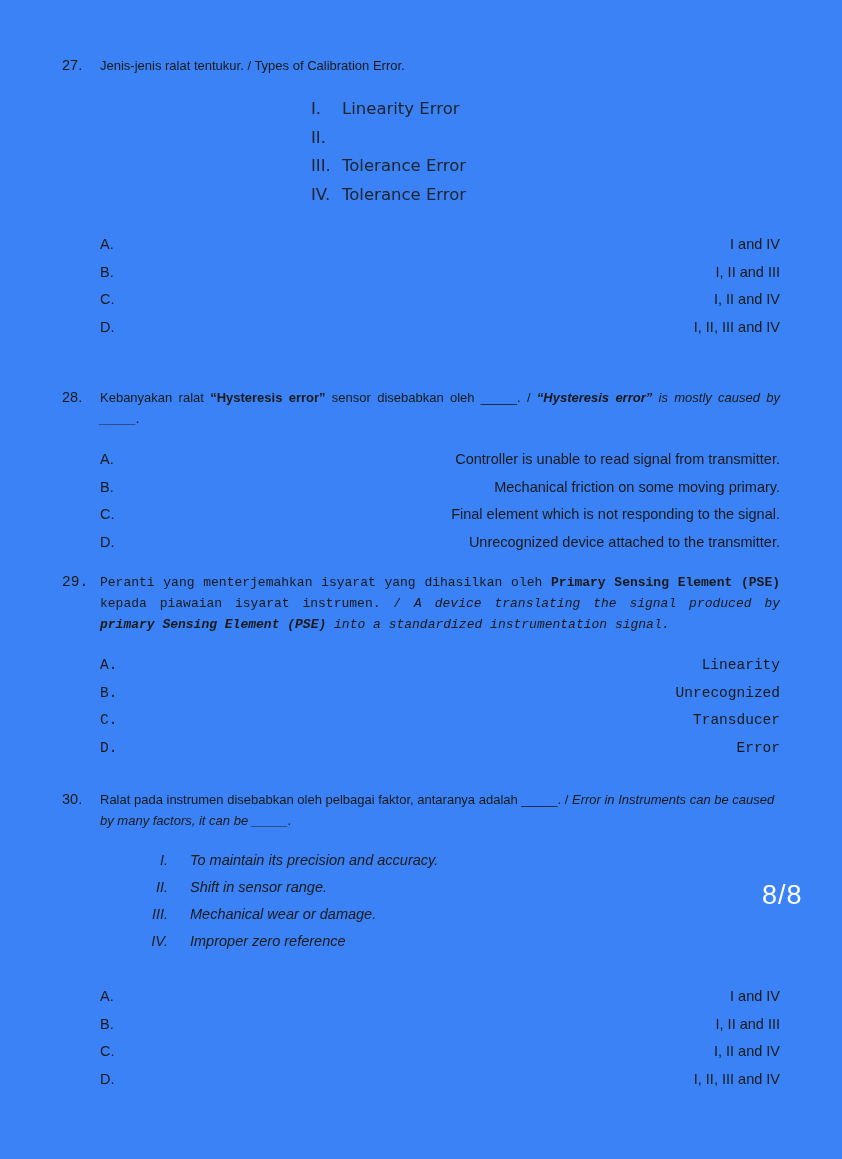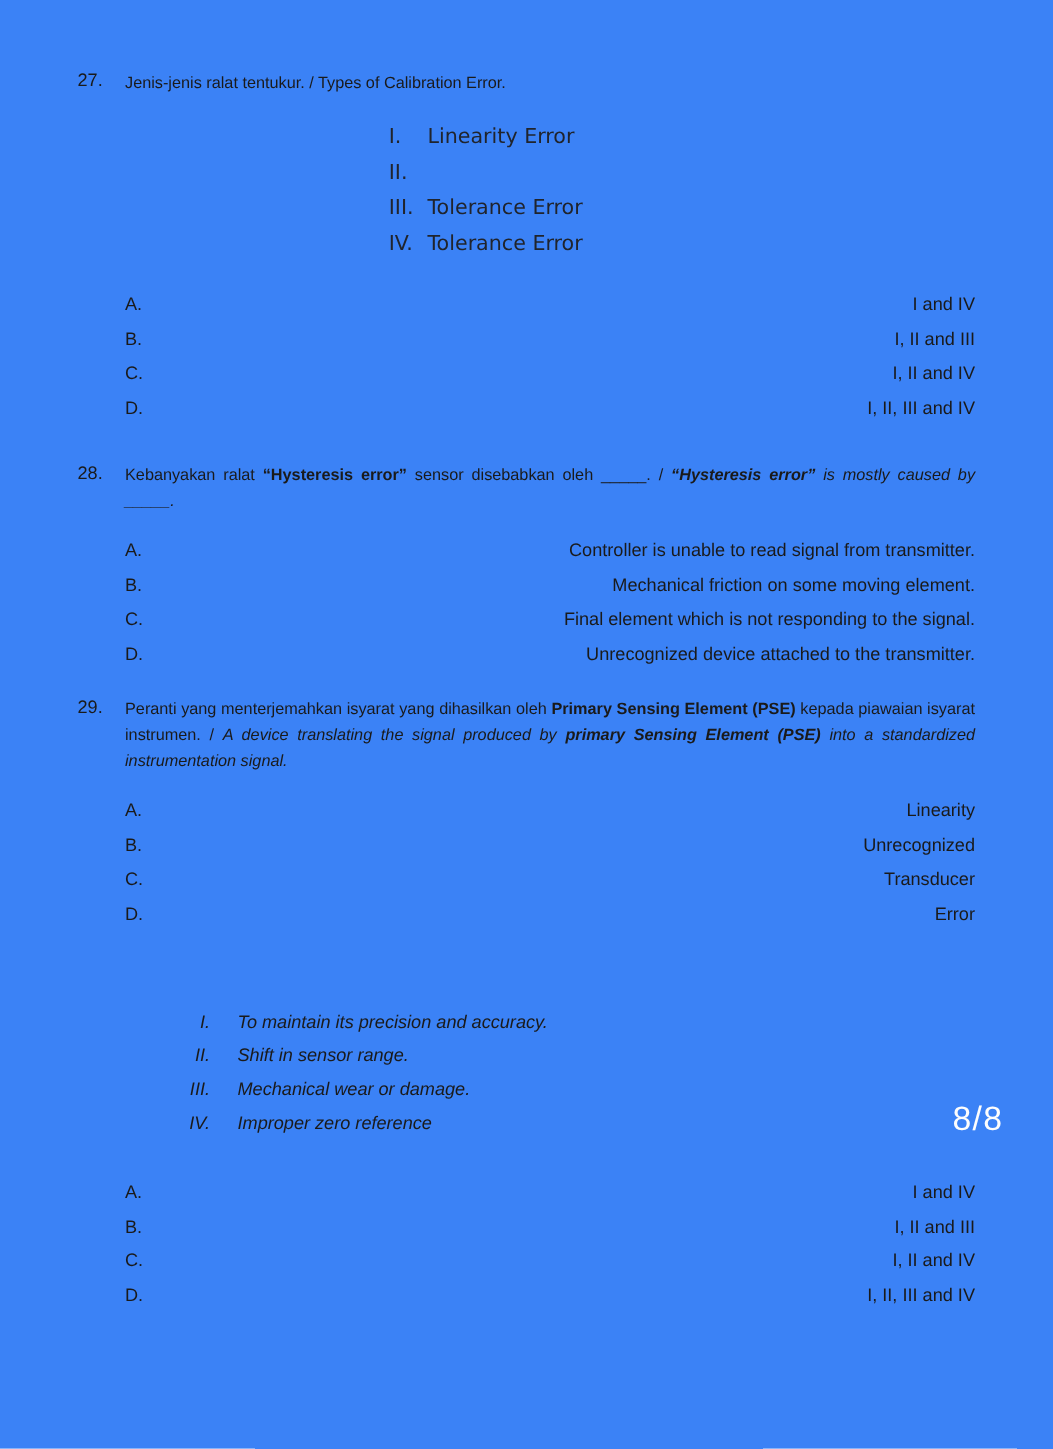--- a/index.html
+++ b/index.html
@@ -155,47 +155,47 @@
         <div class="opt-letter">C.</div>
         <div class="opt-text">I, II and IV</div>
       </div>
       <div class="opt">
         <div class="opt-letter">D.</div>
         <div class="opt-text">I, II, III and IV</div>
       </div>
     </div>
   </div>
 
-  <div class="q-block" style="top:369px;">
+  <div class="q-block" style="top:387px;">
     <div class="q-head">
       <div class="q-num">28.</div>
       <div class="q-stem"><span>Kebanyakan ralat </span><b class="bd">“Hysteresis error”</b><span> sensor disebabkan oleh </span><span class="blank">_____</span><span>. / </span><span class="bi">“Hysteresis error”</span><i class="it"> is mostly caused by </i><i class="it blank">_____</i><i class="it">.</i></div>
     </div>
 
     <div class="options" style="margin-top:17px;">
       <div class="opt">
         <div class="opt-letter">A.</div>
         <div class="opt-text">Controller is unable to read signal from transmitter.</div>
       </div>
       <div class="opt">
         <div class="opt-letter">B.</div>
-        <div class="opt-text">Mechanical friction on some moving element.</div>
+        <div class="opt-text">Mechanical friction on some moving primary.</div>
       </div>
       <div class="opt">
         <div class="opt-letter">C.</div>
         <div class="opt-text">Final element which is not responding to the signal.</div>
       </div>
       <div class="opt">
         <div class="opt-letter">D.</div>
         <div class="opt-text">Unrecognized device attached to the transmitter.</div>
       </div>
     </div>
   </div>
 
-  <div class="q-block" style="top:556px;">
+  <div class="q-block" style="top:572px;font-family:Liberation Mono, monospace;">
     <div class="q-head">
       <div class="q-num">29.</div>
       <div class="q-stem"><span>Peranti yang menterjemahkan isyarat yang dihasilkan oleh </span><b class="bd">Primary Sensing Element (PSE)</b><span> kepada piawaian isyarat instrumen.</span><span> / </span><i class="it">A device translating the signal produced by </i><span class="bi">primary Sensing Element (PSE)</span><i class="it"> into a standardized instrumentation signal.</i></div>
     </div>
 
     <div class="options" style="margin-top:17px;">
       <div class="opt">
         <div class="opt-letter">A.</div>
         <div class="opt-text">Linearity</div>
       </div>
@@ -208,20 +208,24 @@
         <div class="opt-text">Transducer</div>
       </div>
       <div class="opt">
         <div class="opt-letter">D.</div>
         <div class="opt-text">Error</div>
       </div>
     </div>
   </div>
 
   <div class="q-block" style="top:789px;">
+    <div class="q-head">
+      <div class="q-num">30.</div>
+      <div class="q-stem nojustify"><span>Ralat pada instrumen disebabkan oleh pelbagai faktor, antaranya adalah </span><span class="blank">_____</span><span>. / </span><i class="it">Error in Instruments can be caused by many factors, it can be </i><i class="it blank">_____</i><i class="it">.</i></div>
+    </div>
 
     <div class="roman-it" style="margin-top:16px;">
       <div class="r-row">
         <div class="r-num">I.</div>
         <div class="r-text">To maintain its precision and accuracy.</div>
       </div>
       <div class="r-row">
         <div class="r-num">II.</div>
         <div class="r-text">Shift in sensor range.</div>
       </div>

